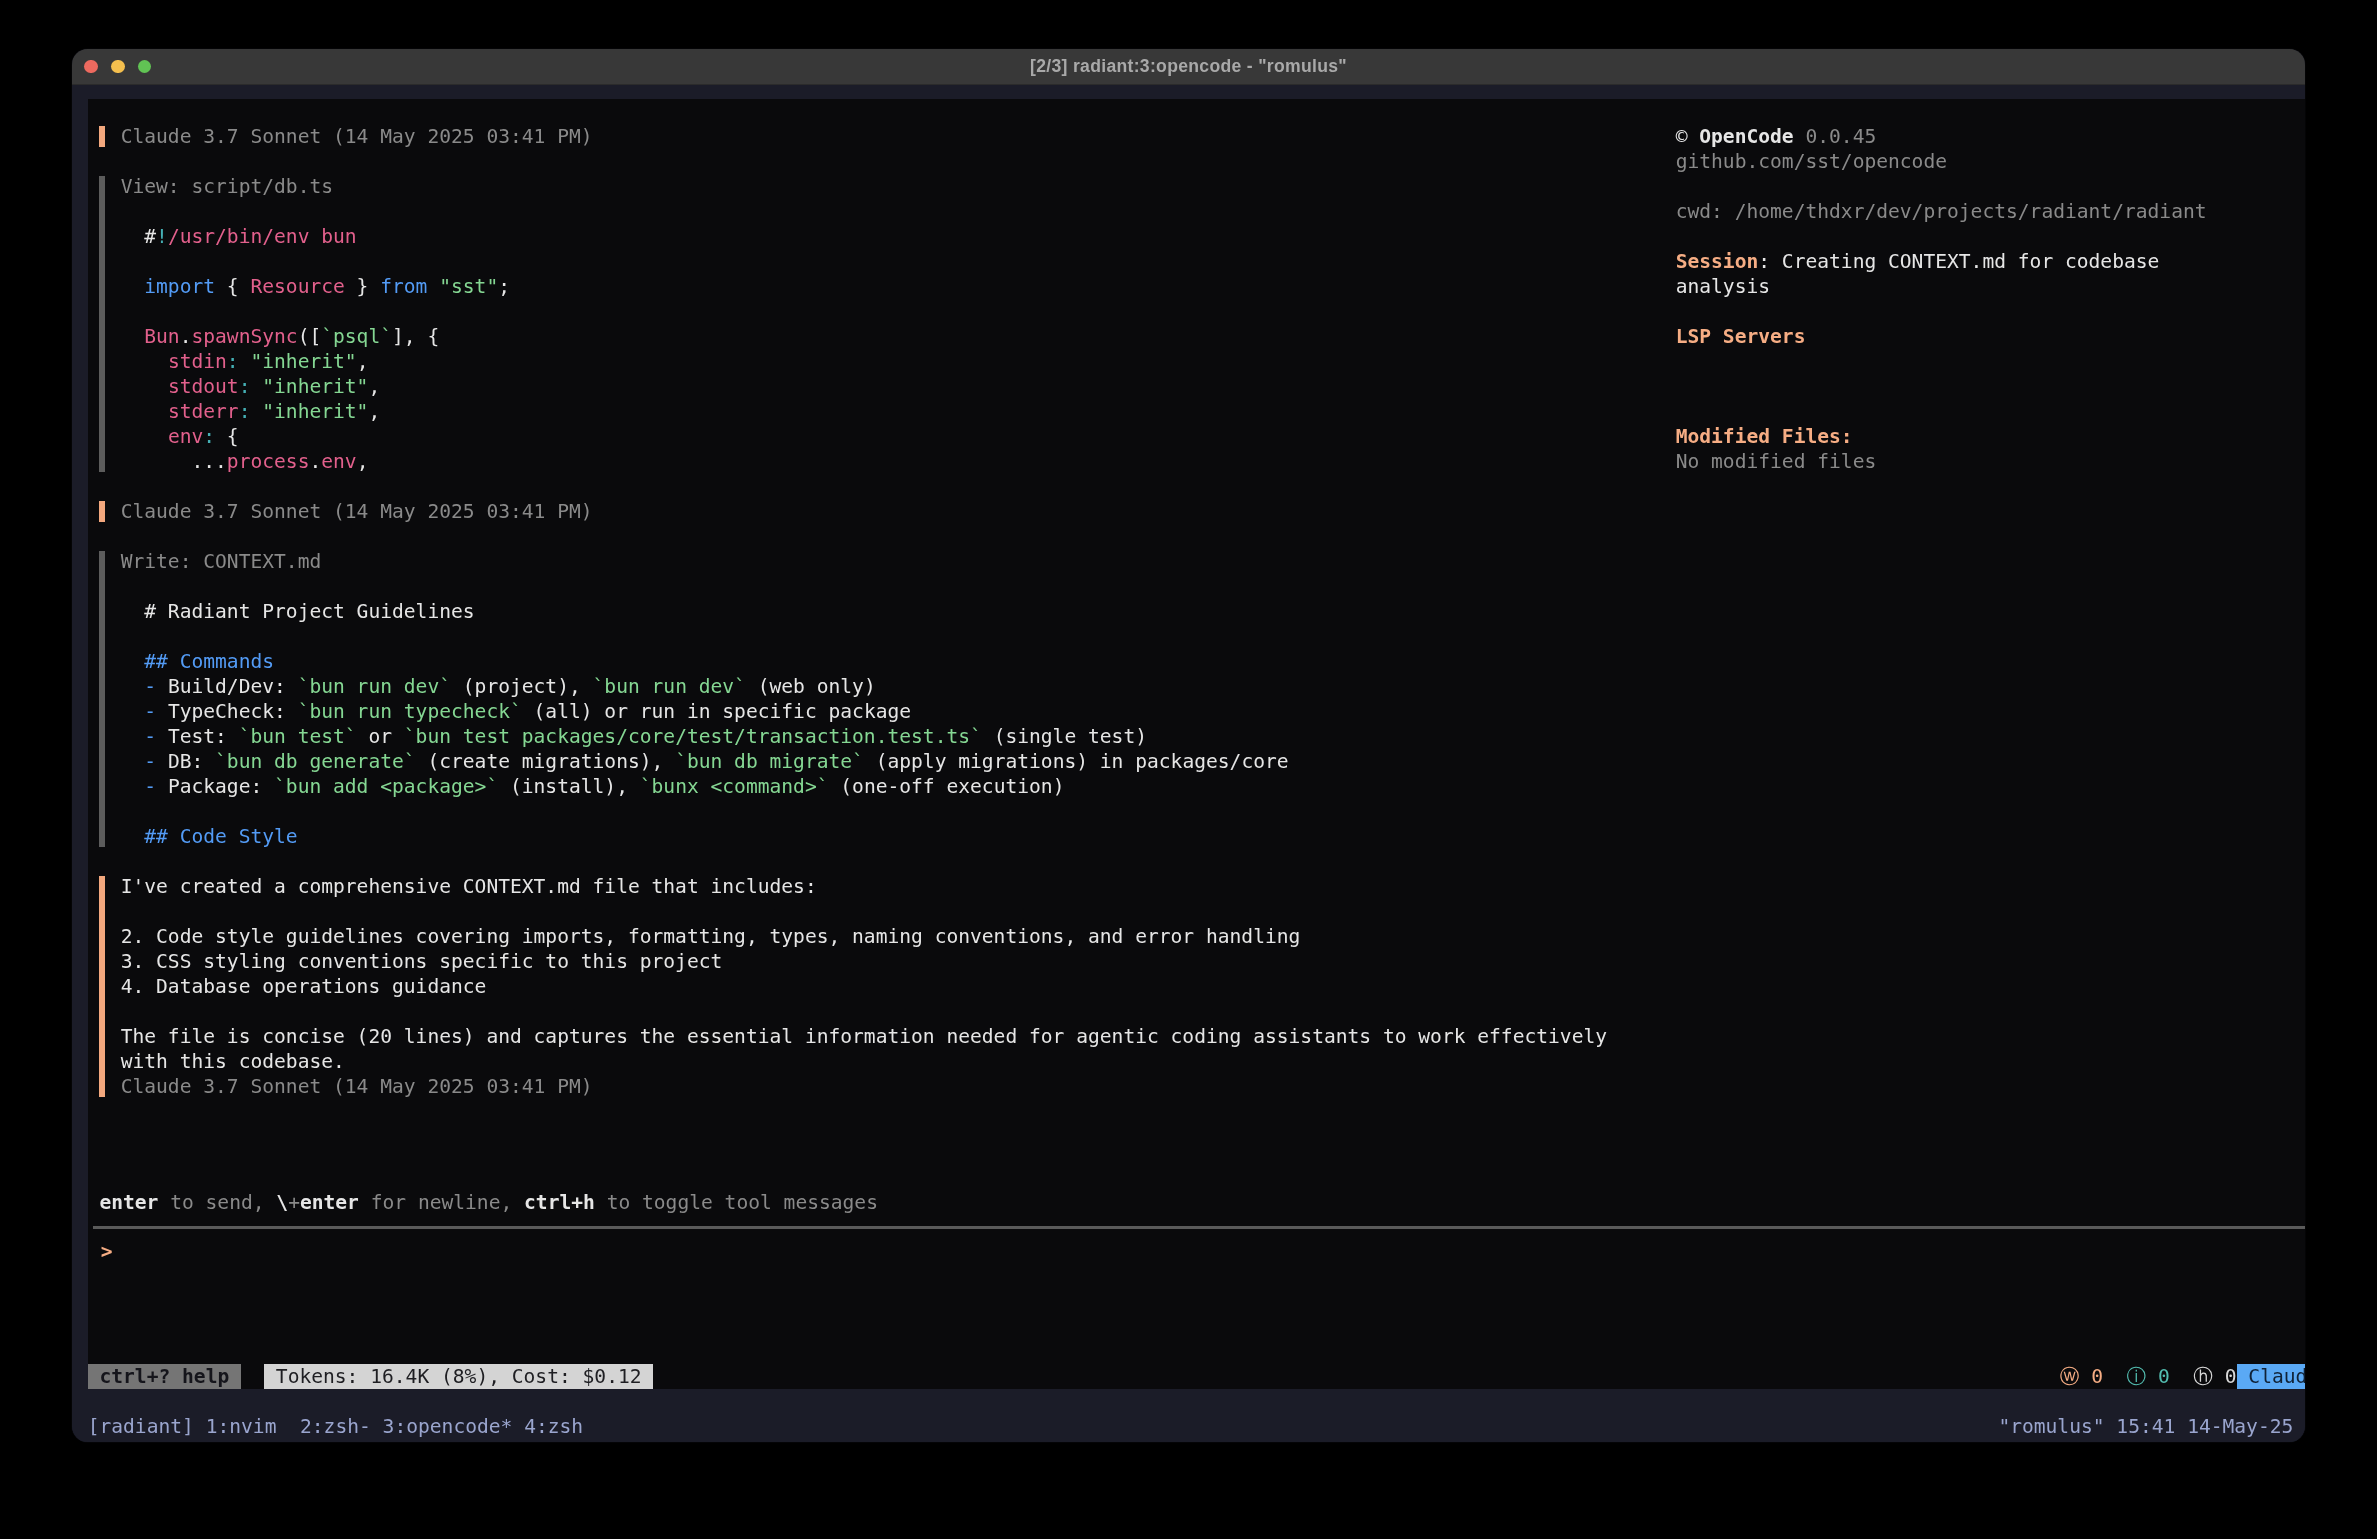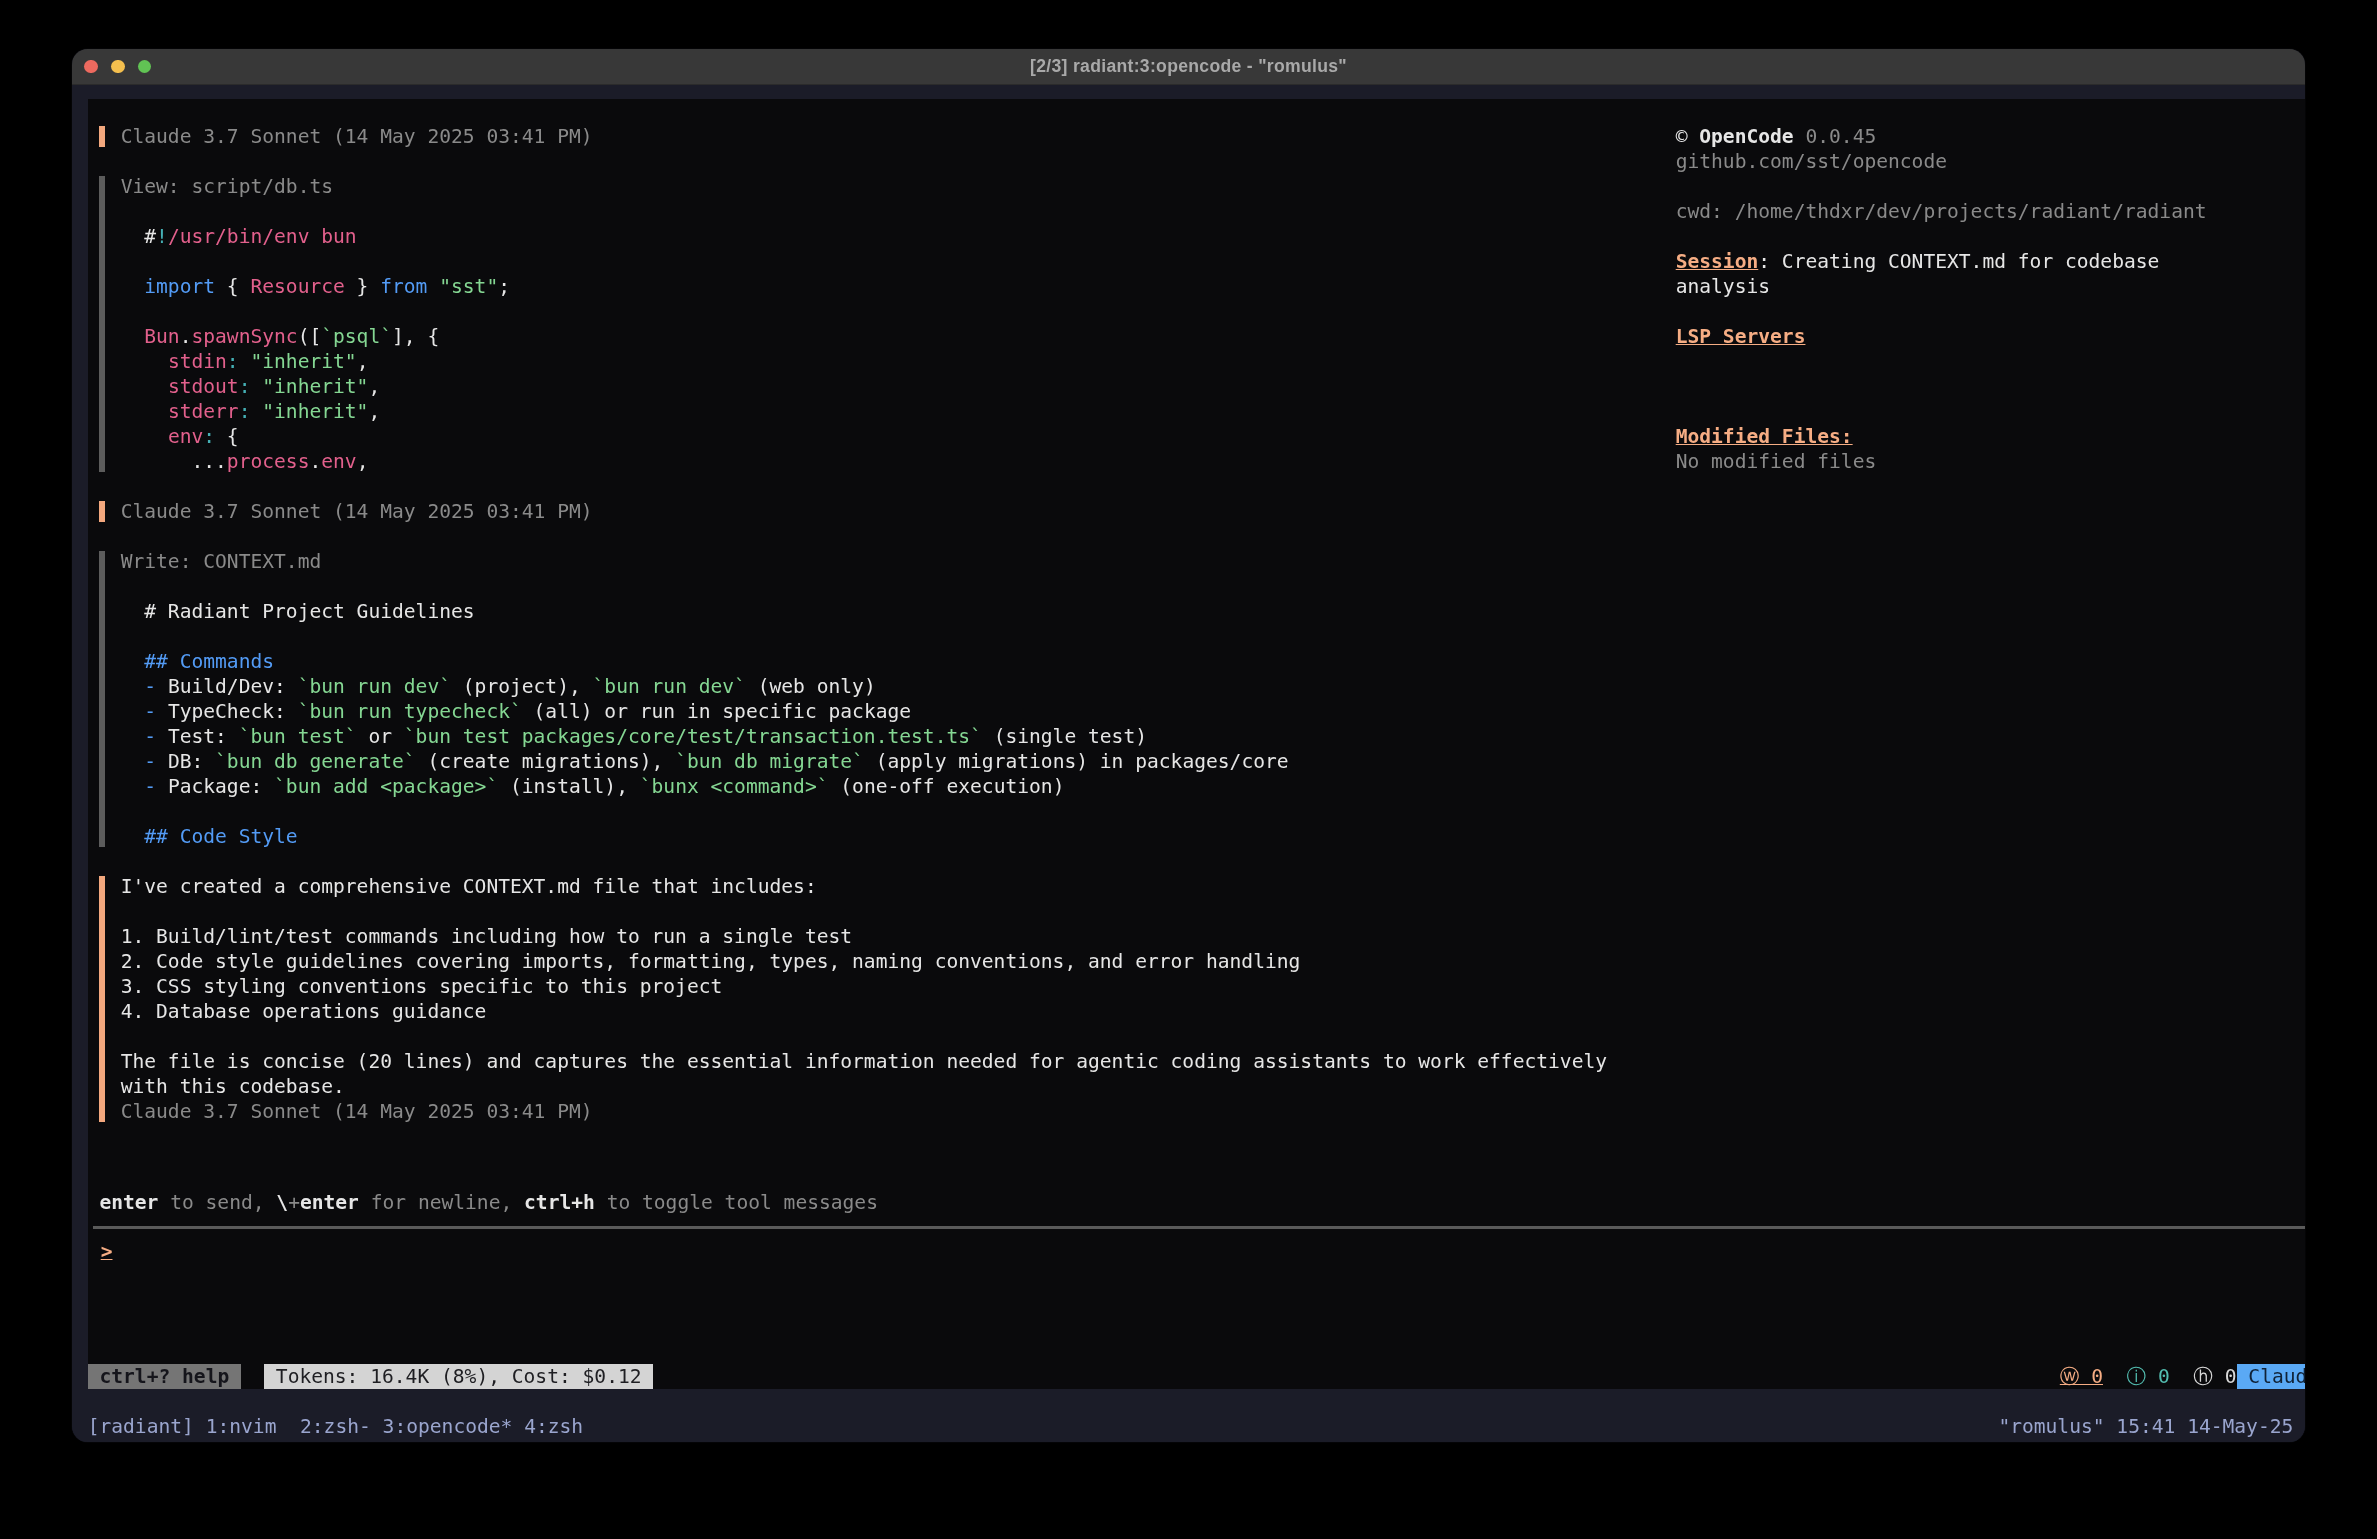--- a/index.html
+++ b/index.html
@@ -28,21 +28,21 @@
   }
   .term{position:relative;height:1357px;background:#1b1c28;}
   .tui{
     position:absolute;left:15.7px;top:13.7px;width:2373px;height:1290px;
     background:#0a0a0c;
   }
   .line{height:25px;line-height:25px;font-size:19.6px;white-space:pre;}
   
   .c-fg{color:#e6e6e6;}
   .c-dim{color:#8a8a8a;}
-  .c-orange{color:#f6ad84;text-decoration:underline;}
+  .c-orange{color:#f6ad84;}
   .c-blue{color:#539bf5;}
   .c-pink{color:#e2608c;}
   .c-green{color:#85d793;}
   .c-cyan{color:#45b0b5;}
   .c-teal{color:#53bdb0;}
   .c-light{color:#d8d8d8;}
   .b{font-weight:bold;}
   
   .messages{position:absolute;left:33px;top:25px;}
   .block{position:relative;margin-bottom:25px;}
@@ -120,21 +120,20 @@
             <div class="line"><span class="c-fg">  </span><span class="c-blue">- </span><span class="c-fg">Test: </span><span class="c-green">`bun test`</span><span class="c-fg"> or </span><span class="c-green">`bun test packages/core/test/transaction.test.ts`</span><span class="c-fg"> (single test)</span></div>
             <div class="line"><span class="c-fg">  </span><span class="c-blue">- </span><span class="c-fg">DB: </span><span class="c-green">`bun db generate`</span><span class="c-fg"> (create migrations), </span><span class="c-green">`bun db migrate`</span><span class="c-fg"> (apply migrations) in packages/core</span></div>
             <div class="line"><span class="c-fg">  </span><span class="c-blue">- </span><span class="c-fg">Package: </span><span class="c-green">`bun add &lt;package&gt;`</span><span class="c-fg"> (install), </span><span class="c-green">`bunx &lt;command&gt;`</span><span class="c-fg"> (one-off execution)</span></div>
             <div class="line"></div>
             <div class="line"><span class="c-fg">  </span><span class="c-blue">## Code Style</span></div>
           </div>
           <div class="block">
             <div class="bar bar-orange"></div>
             <div class="line"><span class="c-fg">I've created a comprehensive CONTEXT.md file that includes:</span></div>
             <div class="line"></div>
-            <div class="line"><span class="c-fg">1. Build/lint/test commands including how to run a single test</span></div>
             <div class="line"><span class="c-fg">2. Code style guidelines covering imports, formatting, types, naming conventions, and error handling</span></div>
             <div class="line"><span class="c-fg">3. CSS styling conventions specific to this project</span></div>
             <div class="line"><span class="c-fg">4. Database operations guidance</span></div>
             <div class="line"></div>
             <div class="line"><span class="c-fg">The file is concise (20 lines) and captures the essential information needed for agentic coding assistants to work effectively</span></div>
             <div class="line"><span class="c-fg">with this codebase.</span></div>
             <div class="line"><span class="c-dim">Claude 3.7 Sonnet (14 May 2025 03:41 PM)</span></div>
           </div>
         </div>
       <div class="hint line"><span class="c-fg b">enter</span><span class="c-dim"> to send, </span><span class="c-fg b">\</span><span class="c-dim">+</span><span class="c-fg b">enter</span><span class="c-dim"> for newline, </span><span class="c-fg b">ctrl+h</span><span class="c-dim"> to toggle tool messages</span></div>

